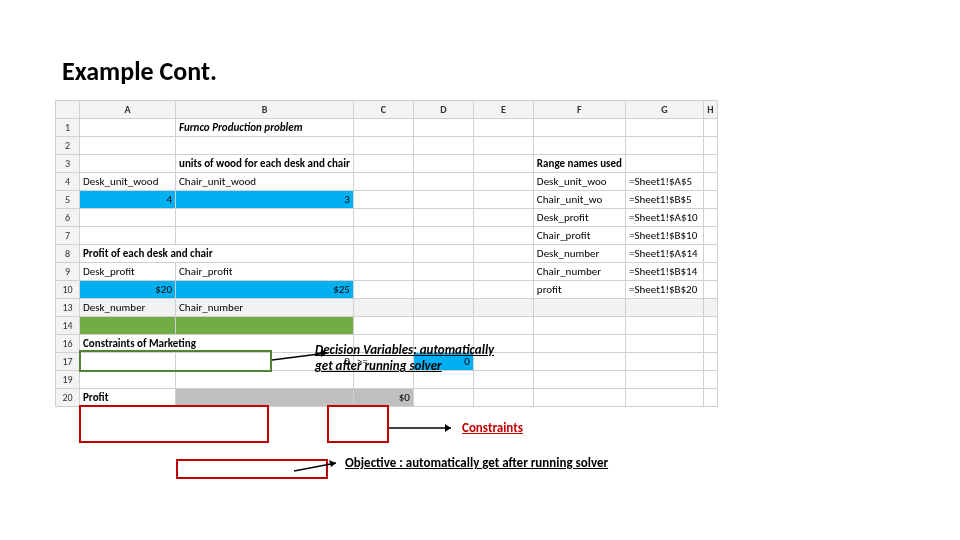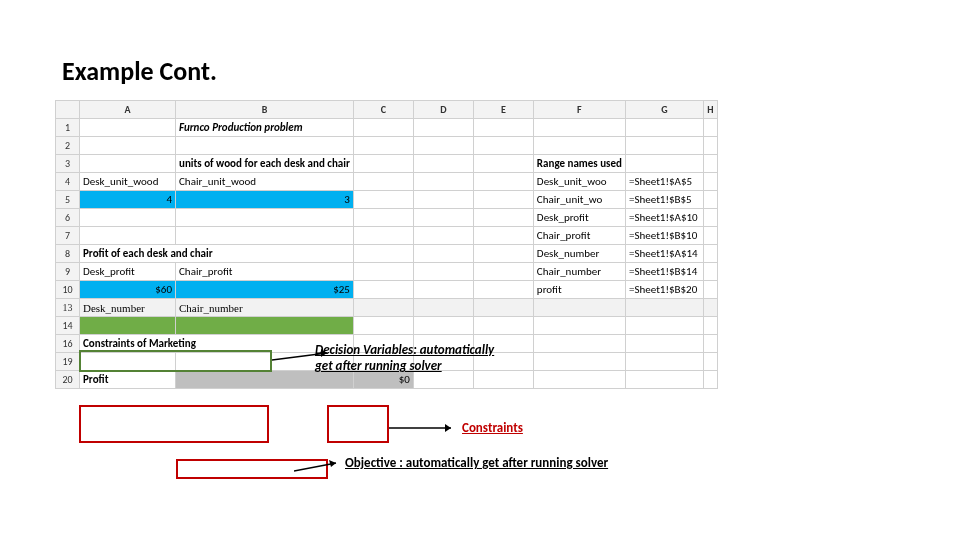--- a/index.html
+++ b/index.html
@@ -54,21 +54,21 @@
   .colD { width: 60px; }
   .colE { width: 60px; }
   .colF { width: 92px; }
   .colG { width: 78px; }
   .bold { font-weight: 700; }
   .italic { font-style: italic; }
   .right { text-align: right; }
   .cyan { background: #00b0f0; }
   .green { background: #70ad47; }
   .grey { background: #bfbfbf; }
-  .row13 td { background: #f2f2f2; font-family: Liberation Serif, serif; }
+  .row13 td { background: #f2f2f2; }
 
   
   .box-green {
     position: absolute;
     border: 2px solid #548235;
     pointer-events: none;
   }
   .box-red {
     position: absolute;
     border: 2px solid #c00000;
@@ -195,21 +195,21 @@
         <td>Chair_profit</td>
         <td></td>
         <td></td>
         <td></td>
         <td>Chair_number</td>
         <td>=Sheet1!$B$14</td>
         <td></td>
       </tr>
   <tr>
         <td class="rowhdr">10</td>
-        <td class="cyan right">$60</td>
+        <td class="cyan right">$20</td>
         <td class="cyan right">$25</td>
         <td></td>
         <td></td>
         <td></td>
         <td>profit</td>
         <td>=Sheet1!$B$20</td>
         <td></td>
       </tr>
   <tr class="row13">
         <td class="rowhdr">13</td>
@@ -231,20 +231,31 @@
         <td></td>
         <td></td>
         <td></td>
         <td></td>
       </tr>
   <tr>
         <td class="rowhdr">16</td>
         <td class="bold" colspan="2">Constraints of Marketing</td>
         <td></td>
         <td></td>
+        <td></td>
+        <td></td>
+        <td></td>
+        <td></td>
+      </tr>
+  <tr>
+        <td class="rowhdr">17</td>
+        <td></td>
+        <td class="right">0</td>
+        <td>&gt;=</td>
+        <td class="cyan right">0</td>
         <td></td>
         <td></td>
         <td></td>
         <td></td>
       </tr>
   <tr>
         <td class="rowhdr">19</td>
         <td></td>
         <td></td>
         <td></td>

